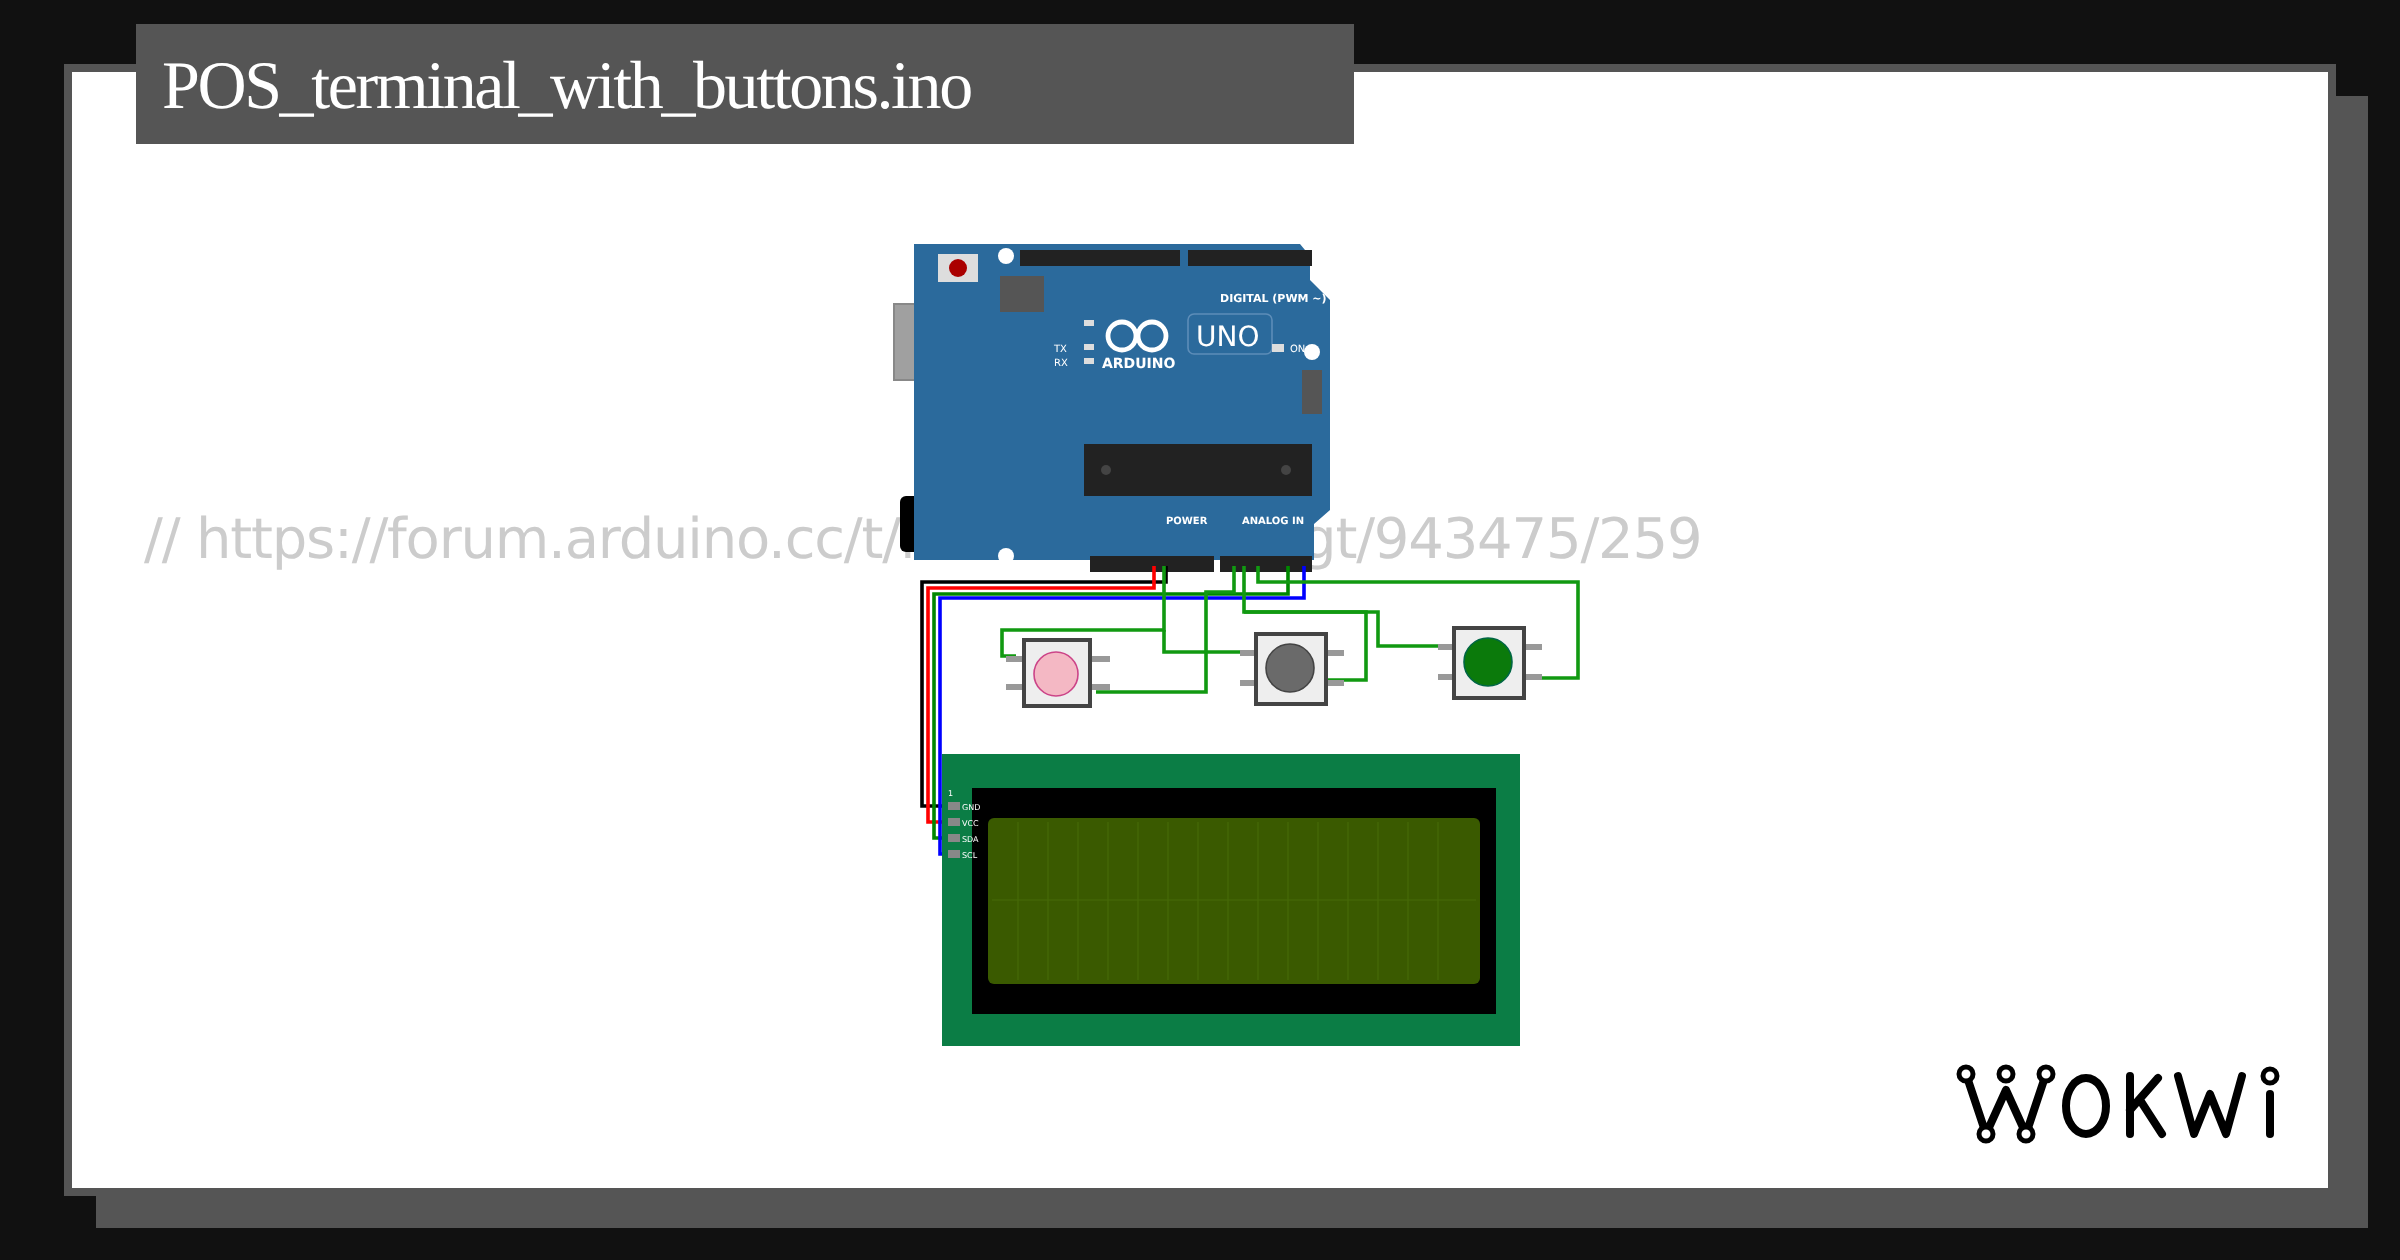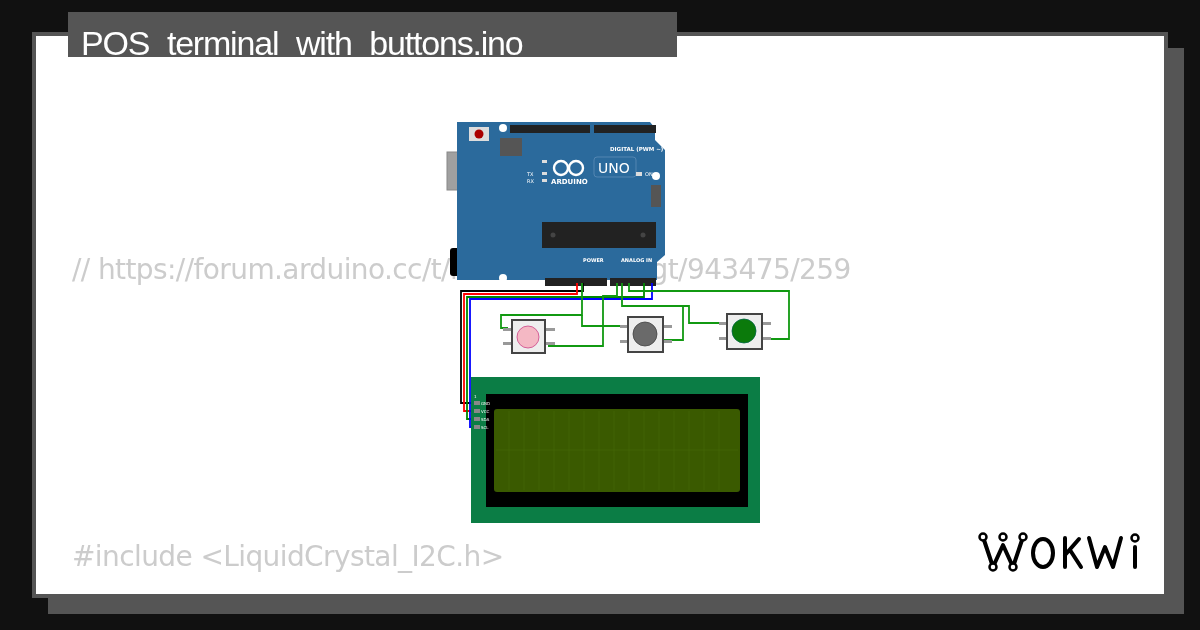--- a/index.html
+++ b/index.html
@@ -1,35 +1,34 @@
 <!DOCTYPE html>
 <html><head>
 <meta charset="utf-8">
 <style>
   html, body { margin:0; padding:0; }
   body { width:1200px; height:630px; background:#111111; position:relative; overflow:hidden; font-family:"DejaVu Sans", sans-serif; }
   .shadow { position:absolute; left:48px; top:48px; width:1136px; height:566px; background:#555555; }
   .card { position:absolute; left:32px; top:32px; width:1128px; height:558px; background:#ffffff; border:4px solid #555555; overflow:hidden; }
   .code { position:absolute; left:36px; top:115px; margin:0; font-family:"DejaVu Sans", sans-serif; font-size:28px; line-height:47.7px; color:#cccccc; white-space:pre; letter-spacing:-0.6px; }
   .code .line { display:block; height:47.7px; }
-  .title-badge { position:absolute; left:68px; top:12px; width:609px; height:45px; background:#555555; color:#ffffff; font-family:Liberation Sans, sans-serif; font-size:34px; line-height:63px; padding-left:13px; box-sizing:border-box; letter-spacing:-1.2px; white-space:nowrap; }
+  .title-badge { position:absolute; left:68px; top:12px; width:609px; height:60px; background:#555555; color:#ffffff; font-family:Liberation Serif, serif; font-size:34px; line-height:63px; padding-left:13px; box-sizing:border-box; letter-spacing:-1.2px; white-space:nowrap; }
   .diagram { position:absolute; left:0; top:0; width:1200px; height:630px; pointer-events:none; }
   .diagram svg { position:absolute; left:0; top:0; }
   .logo { position:absolute; left:975px; top:527px; font-family:"DejaVu Sans", sans-serif; font-size:44px; color:#000; letter-spacing:1px; line-height:50px; }
 </style>
 </head>
 <body>
 
 <div class="shadow"></div>
 
 <div class="card">
   <div class="code">
     <span class="line">// https://forum.arduino.cc/t/lcd-hilfe-benotigt/943475/259</span>
     <span class="line"></span>
-    <span class="line">#include &lt;LiquidCrystal_I2C.h&gt;</span>
     
     
     
     
     
     
     
   </div>
 </div>
 

